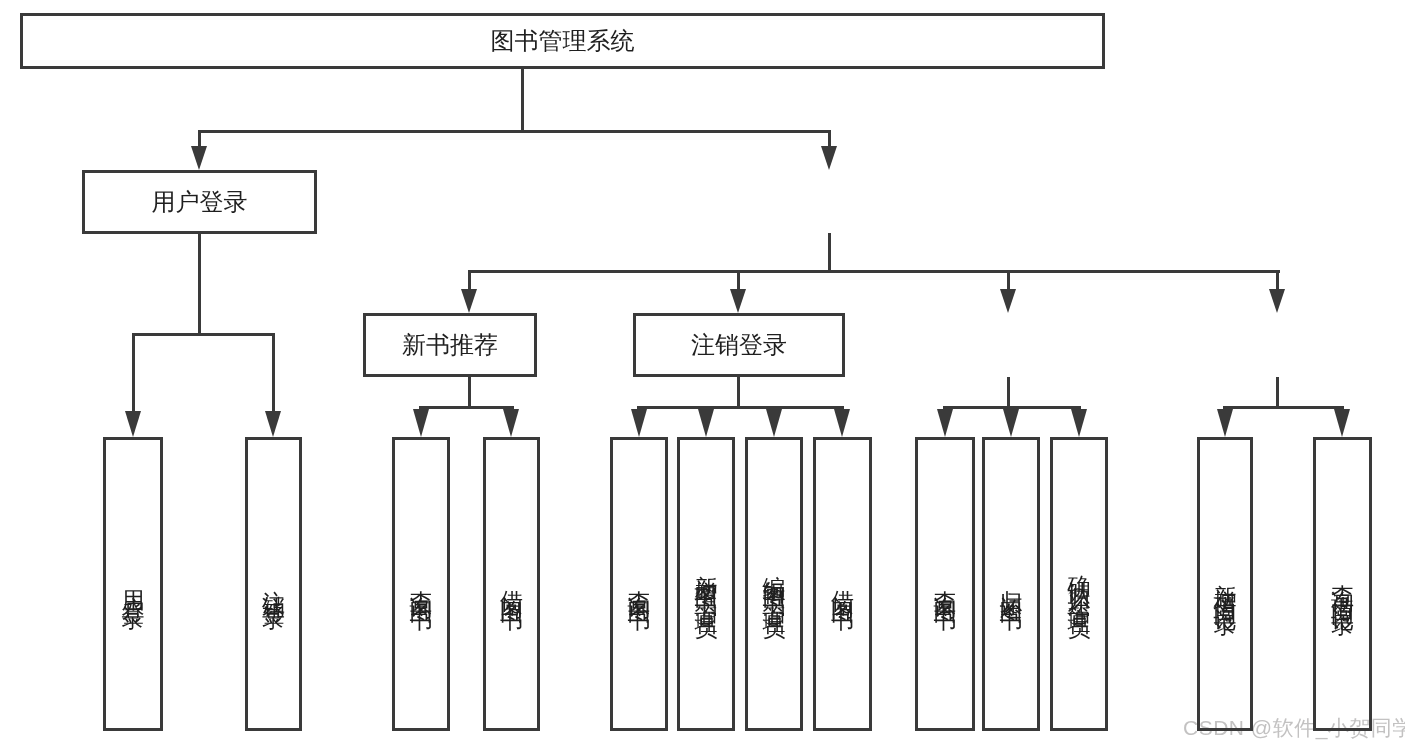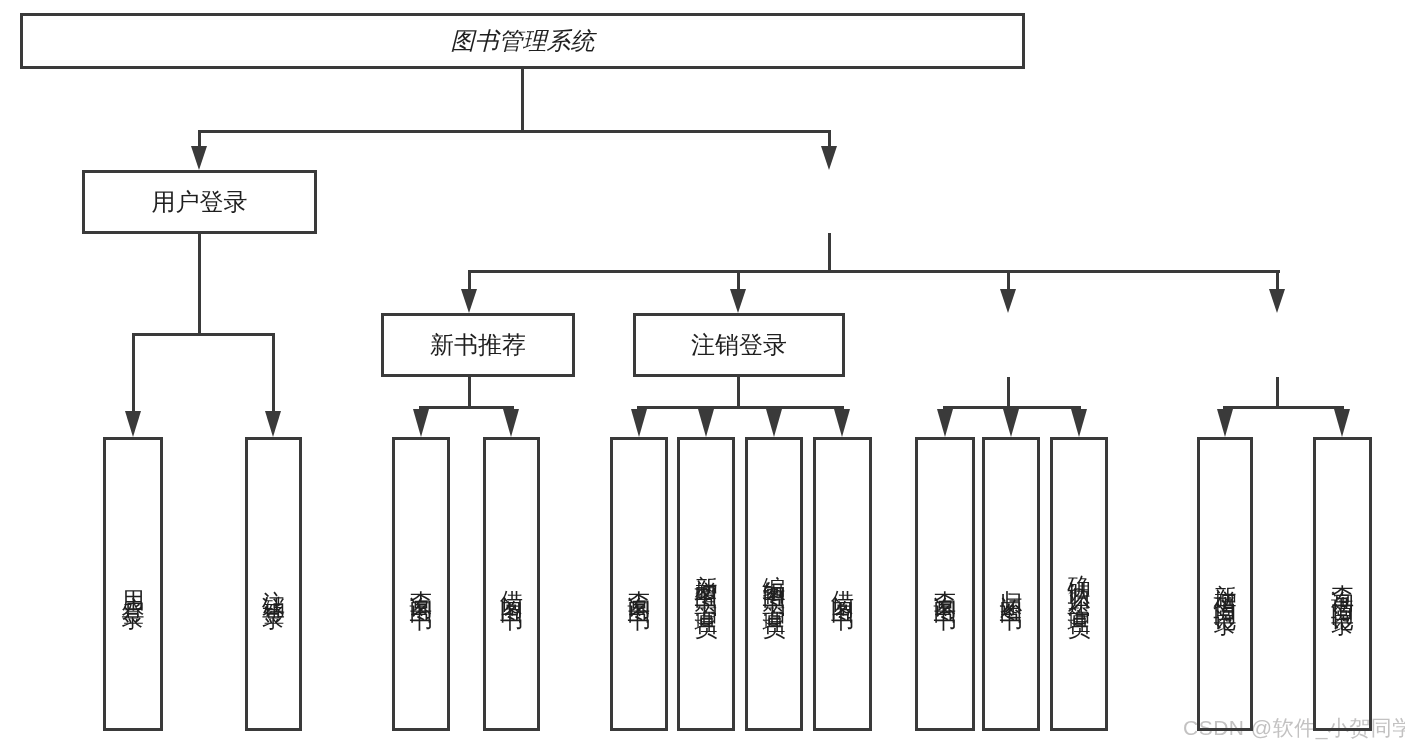--- a/index.html
+++ b/index.html
@@ -43,24 +43,24 @@
     position:absolute;
     left:1183px;top:714px;
     font-size:21px;
     color:#c3c2c2;
     letter-spacing:0.5px;
     z-index:3;
     mix-blend-mode:darken;
     white-space:nowrap;
   }
   
-  #b-root{left:20px;top:13px;width:1005px;height:56px;font-style:italic;}
+  #b-root{left:20px;top:13px;width:1085px;height:56px;}
   #b-login{left:82px;top:170px;width:235px;height:64px;}
   #b-mgmt{left:712px;top:170px;width:235px;height:63px;}
-  #b-rec{left:381px;top:313px;width:194px;height:64px;}
+  #b-rec{left:363px;top:313px;width:174px;height:64px;}
   #b-bor{left:633px;top:313px;width:212px;height:64px;}
   #b-cur{left:902px;top:313px;width:215px;height:64px;}
   #b-rcd{left:1173px;top:313px;width:210px;height:64px;}
   #b-login-user{left:103px;top:437px;width:60px;height:294px;}
   #b-login-logout{left:245px;top:437px;width:57px;height:294px;}
   #b-rec-query{left:392px;top:437px;width:58px;height:294px;}
   #b-rec-borrow{left:483px;top:437px;width:57px;height:294px;}
   #b-bor-query{left:610px;top:437px;width:58px;height:294px;}
   #b-bor-add{left:677px;top:437px;width:58px;height:294px;}
   #b-bor-edit{left:745px;top:437px;width:58px;height:294px;}

